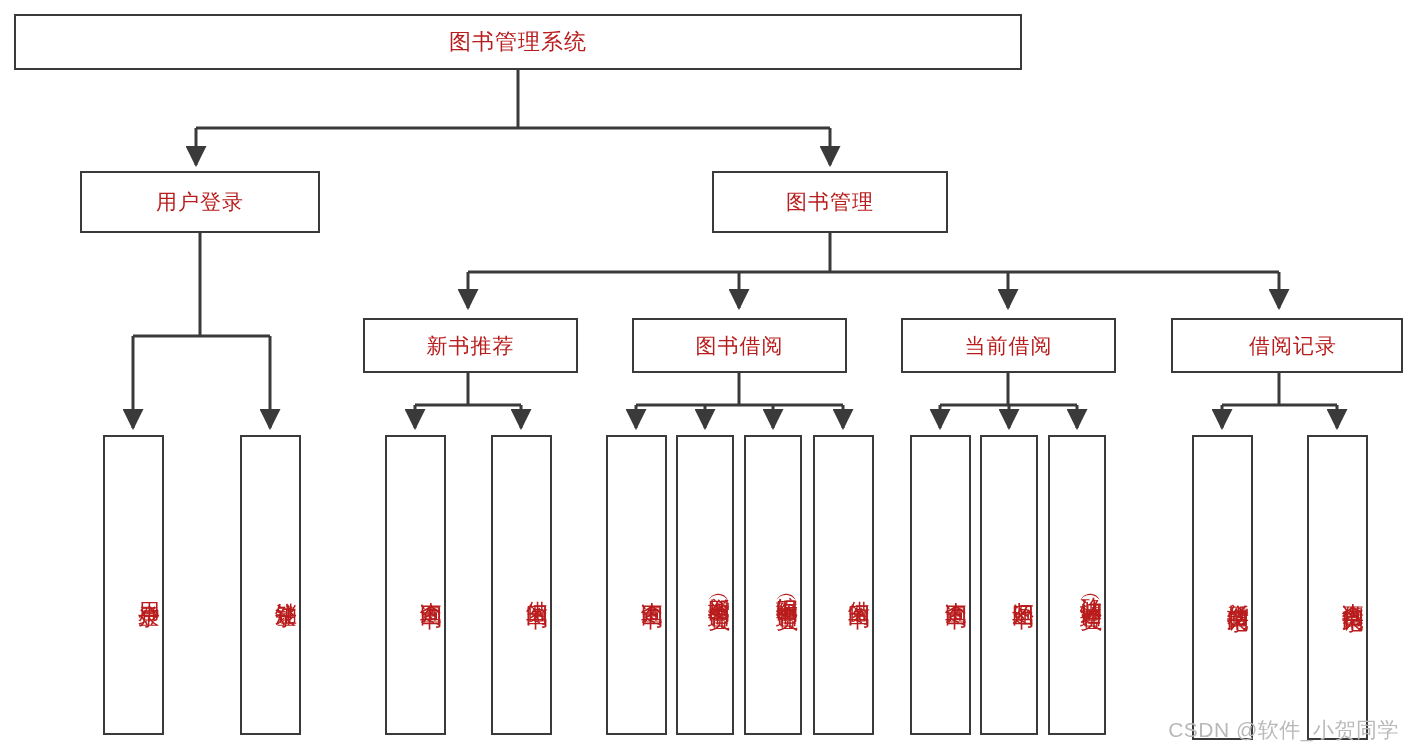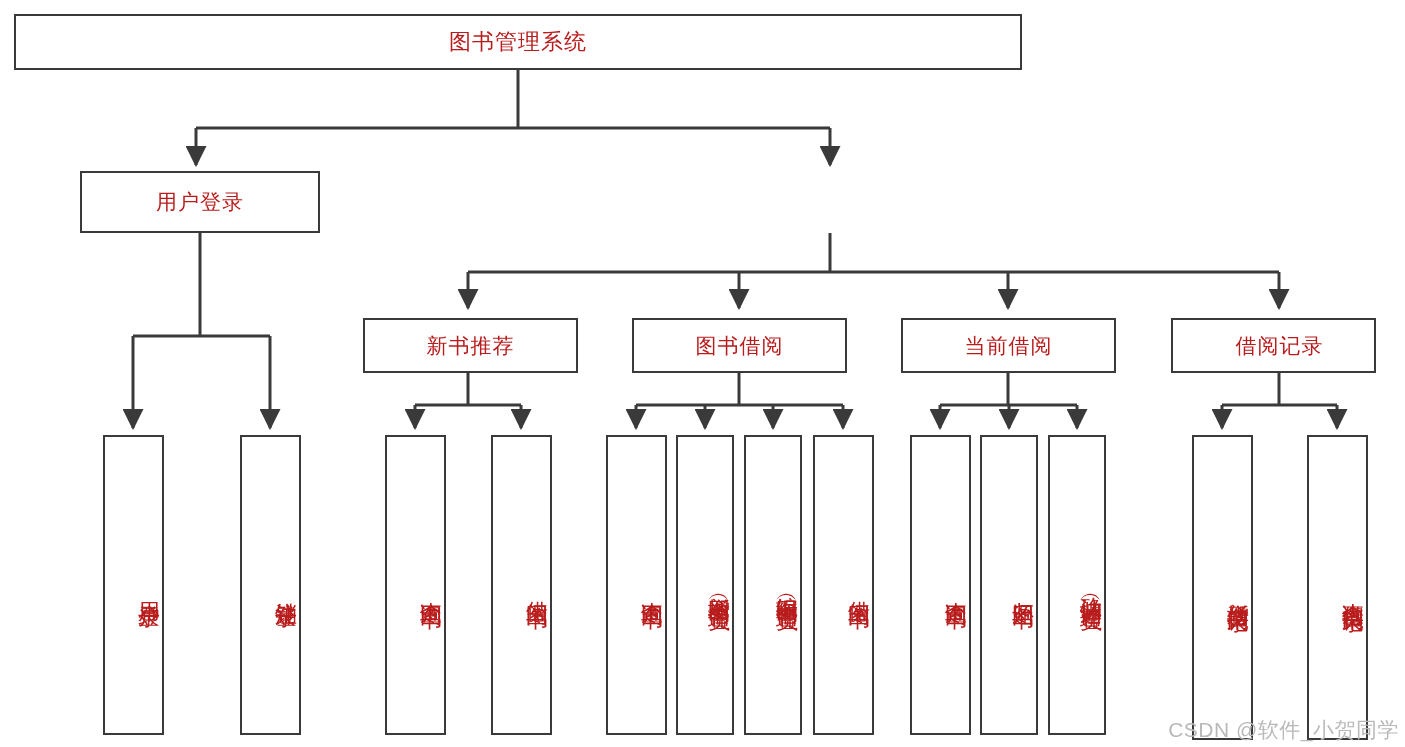--- a/index.html
+++ b/index.html
@@ -122,31 +122,34 @@
     </g>
   </svg>
 
   <div class="node h root" style="left:14px;top:14px;width:1008px;height:56px;">
     <span>图书管理系统</span>
   </div>
 
   <div class="node h" style="left:80px;top:171px;width:240px;height:62px;">
     <span>用户登录</span>
   </div>
+  <div class="node h" style="left:712px;top:171px;width:236px;height:62px;">
+    <span>图书管理</span>
+  </div>
 
   <div class="node h" style="left:363px;top:318px;width:215px;height:55px;">
     <span>新书推荐</span>
   </div>
   <div class="node h" style="left:901px;top:318px;width:215px;height:55px;">
     <span>当前借阅</span>
   </div>
   <div class="node h" style="left:632px;top:318px;width:215px;height:55px;">
     <span>图书借阅</span>
   </div>
-  <div class="node h" style="left:1171px;top:318px;width:205px;height:55px;padding-left:12px;">
+  <div class="node h" style="left:1171px;top:318px;width:232px;height:55px;padding-left:12px;">
     <span>借阅记录</span>
   </div>
 
   <div class="node v" style="left:103px;top:435px;width:61px;height:300px;">
     <span>用户登录</span>
   </div>
   <div class="node v" style="left:240px;top:435px;width:61px;height:300px;">
     <span>注销登录</span>
   </div>
 

